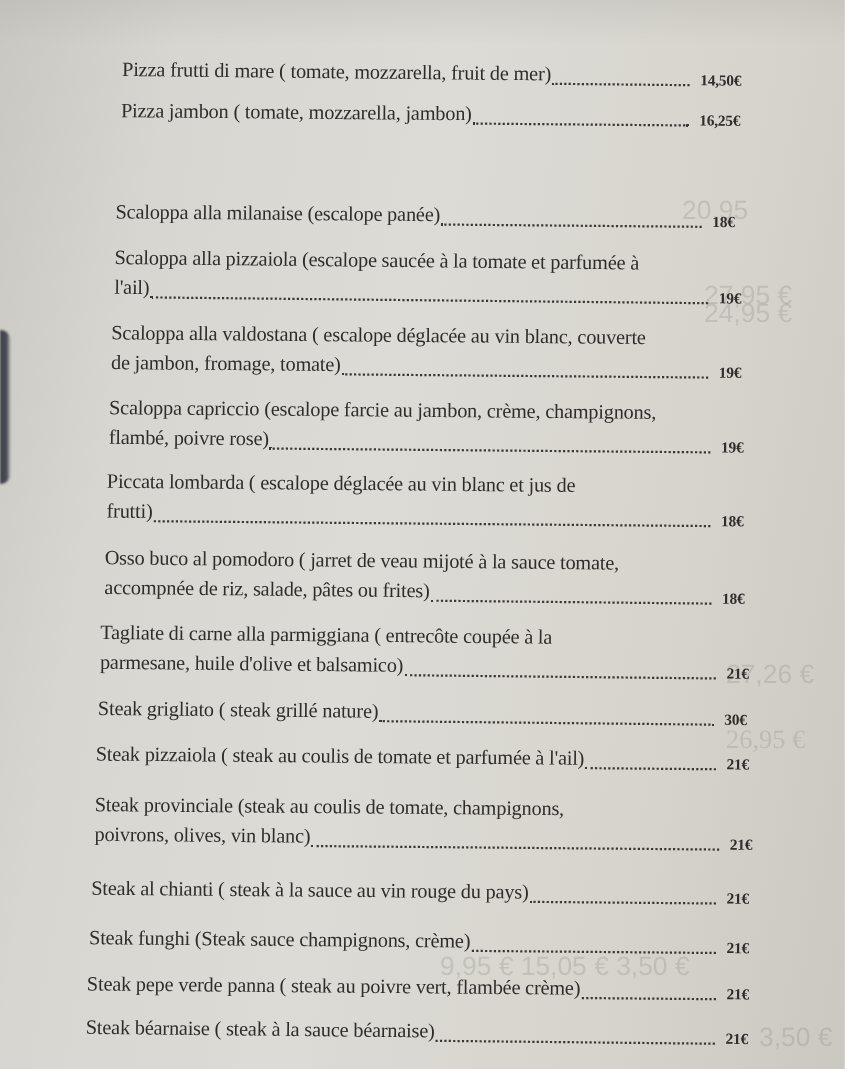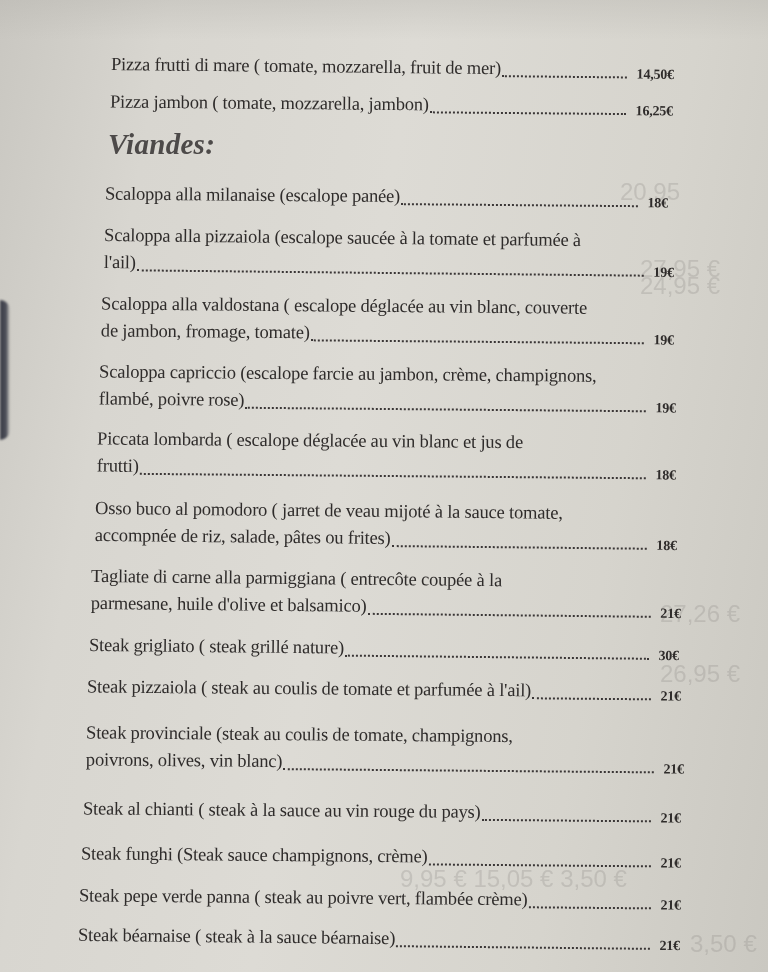--- a/index.html
+++ b/index.html
@@ -47,21 +47,21 @@
 </head>
 <body>
 
 <div class="top-shade"></div>
 <div class="shadow-edge"></div>
 
 <div class="ghost" style="left:620px;top:178px;">20,95</div>
 <div class="ghost" style="left:640px;top:255px;">27,95 €</div>
 <div class="ghost" style="left:640px;top:272px;">24,95 €</div>
 <div class="ghost" style="left:660px;top:600px;">27,26 €</div>
-<div class="ghost" style="left:660px;top:660px;">26,95 €</div>
+<div class="ghost" style="left:660px;top:660px;font-family:Liberation Serif, serif;">26,95 €</div>
 <div class="ghost" style="left:400px;top:865px;text-align:right;">9,95 €   15,05 €   3,50 €</div>
 <div class="ghost" style="left:660px;top:930px;margin-left:30px;">3,50 €</div>
 
 <div class="page">
 
   <div class="item" style="left:111px;top:54px;width:563px;transform:rotate(0.6deg);">
     <div class="line">
       <span class="desc">Pizza frutti di mare ( tomate, mozzarella, fruit de mer)</span>
       <span class="dots"></span>
       <span class="price">14,50€</span>
@@ -69,21 +69,20 @@
   </div>
 
   <div class="item" style="left:110px;top:91px;width:563px;transform:rotate(0.5deg);">
     <div class="line">
       <span class="desc">Pizza jambon ( tomate, mozzarella, jambon)</span>
       <span class="dots"></span>
       <span class="price">16,25€</span>
     </div>
   </div>
 
-  <div class="section-title">Viandes:</div>
 
   <div class="item" style="left:105px;top:183px;width:563px;transform:rotate(0.5deg);">
     <div class="line">
       <span class="desc">Scaloppa alla milanaise (escalope panée)</span>
       <span class="dots"></span>
       <span class="price">18€</span>
     </div>
   </div>
 
   <div class="item" style="left:104px;top:225px;width:570px;transform:rotate(0.6deg);">

